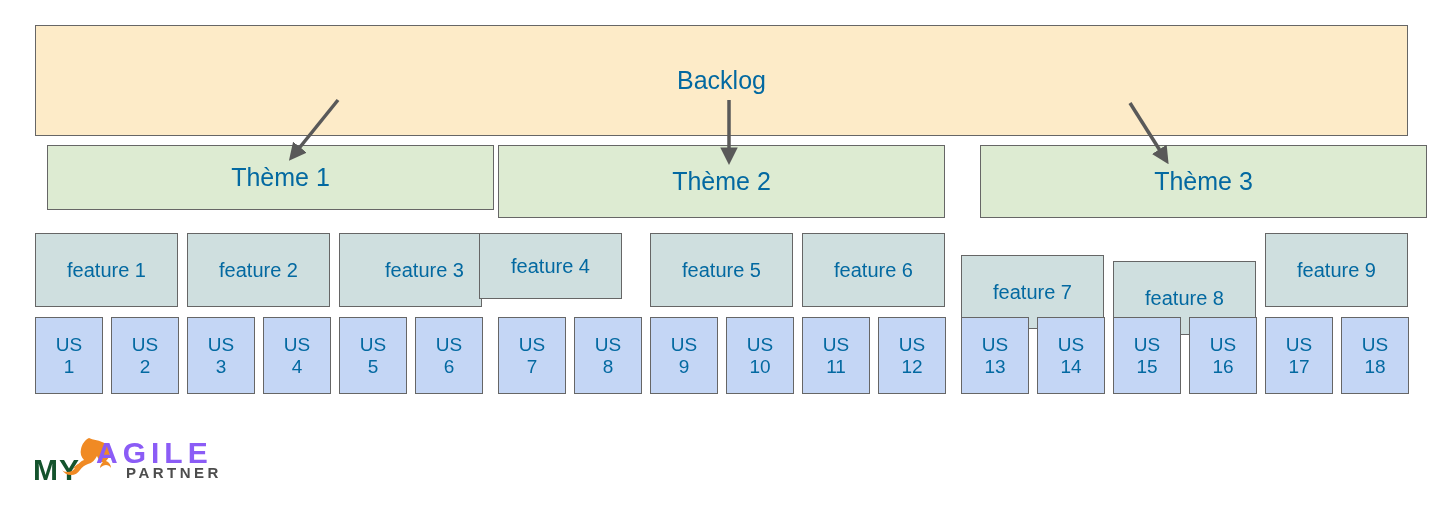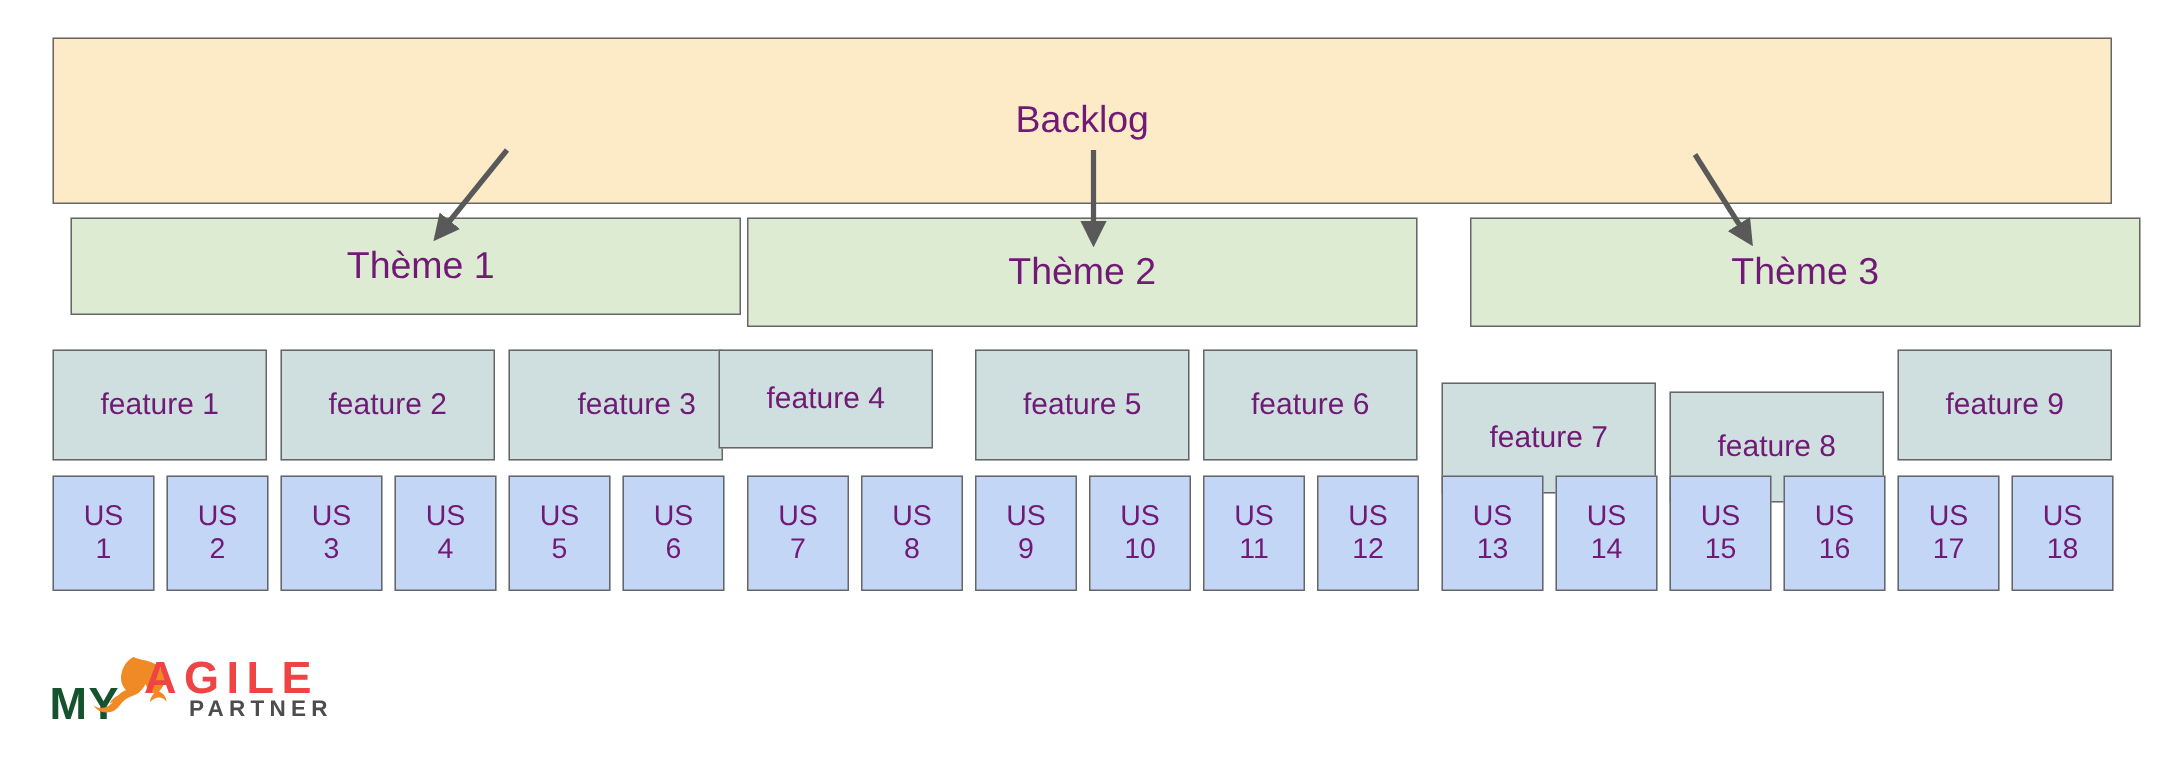--- a/index.html
+++ b/index.html
@@ -21,21 +21,21 @@
     height: 512px;
   }
   .box {
     position: absolute;
     box-sizing: border-box;
     border: 1px solid #666666;
     display: flex;
     align-items: center;
     justify-content: center;
     text-align: center;
-    color: #701a75;
+    color: #0369a1;
     line-height: 1.15;
   }
   .backlog-box {
     background: #fdebc8;
     font-size: 25px;
   }
   .theme-box {
     background: #ddebd2;
     font-size: 25px;
   }
@@ -82,21 +82,21 @@
     font-family: "Liberation Sans", sans-serif;
     margin-top: 17px;
   }
   .logo-agile {
     position: absolute;
     left: 63px;
     top: 4px;
     font-size: 30px;
     font-weight: 700;
     letter-spacing: 5px;
-    color: #ef4444;
+    color: #8b5cf6;
     font-family: "Liberation Sans", sans-serif;
   }
   .logo-partner {
     position: absolute;
     left: 93px;
     top: 32px;
     font-size: 15px;
     font-weight: 700;
     letter-spacing: 3.5px;
     color: #4d4d4d;

